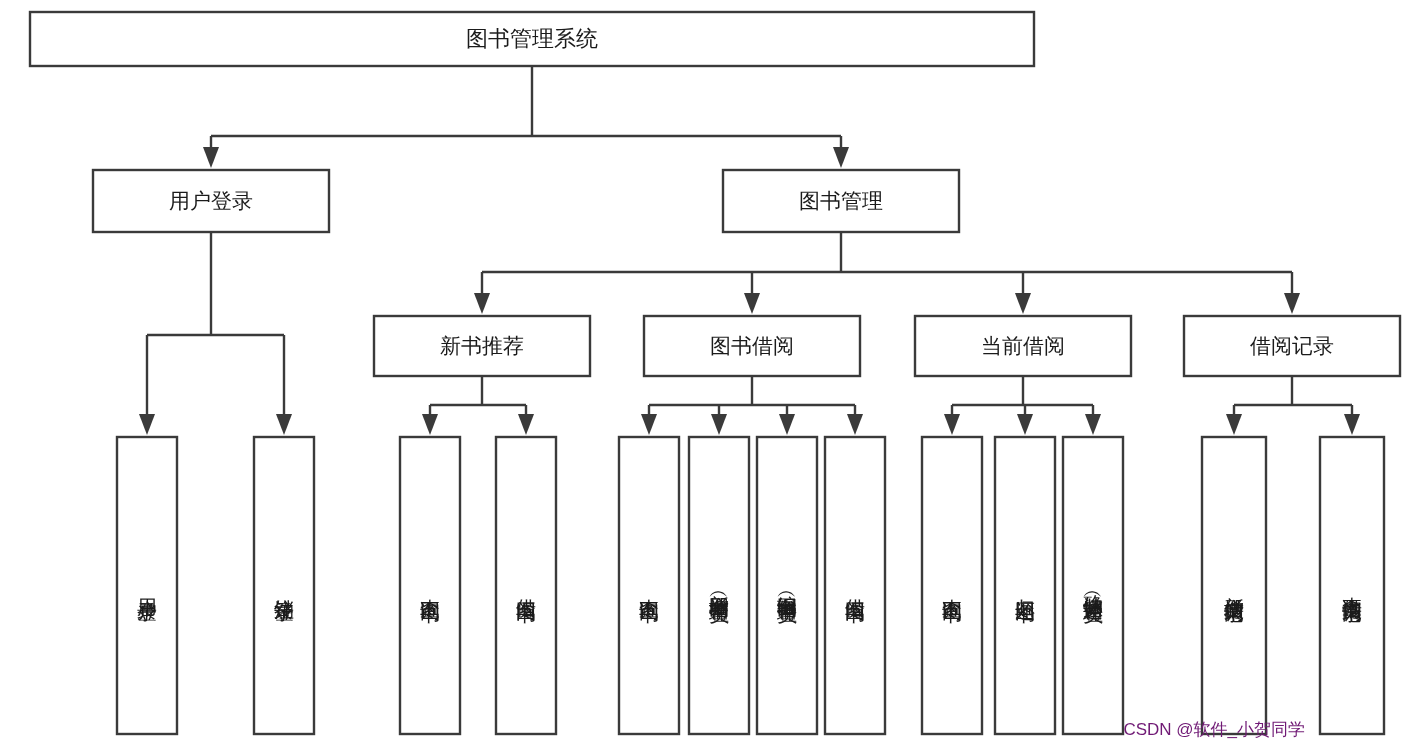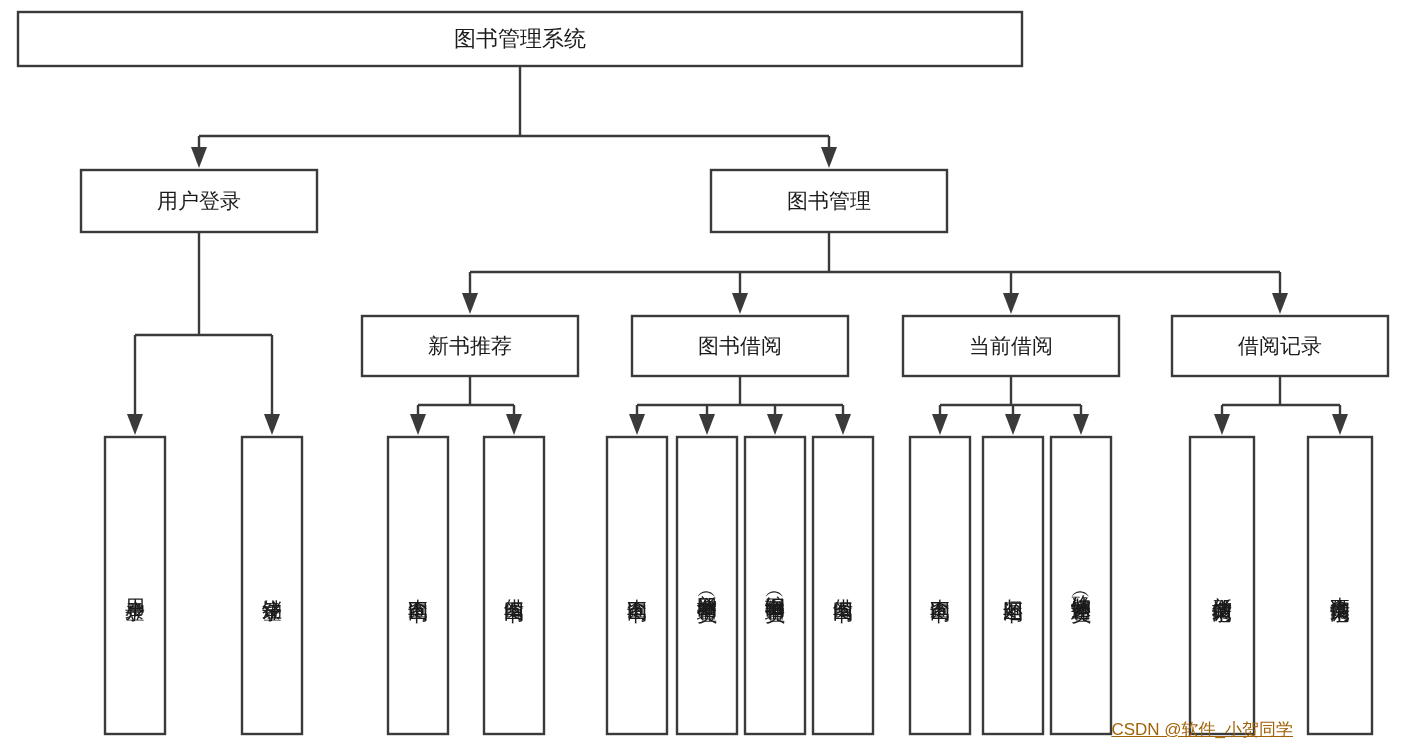--- a/index.html
+++ b/index.html
@@ -12,20 +12,21 @@
     width: 1405px;
     height: 747px;
     font-family: "Liberation Sans", "DejaVu Sans", sans-serif;
     overflow: hidden;
     position: relative;
   }
   #diagram-root {
     position: relative;
     width: 1303px;
     height: 747px;
+    margin-left: 12px;
   }
   svg.tree-canvas {
     position: absolute;
     top: 0;
     left: 0;
     width: 1405px;
     height: 747px;
     display: block;
   }
   .node-box {
@@ -66,24 +67,23 @@
     white-space: nowrap;
     transform: translateX(-50%);
     user-select: none;
   }
   .watermark {
     position: absolute;
     right: 10px;
     bottom: 6px;
     font-family: "Liberation Sans", "DejaVu Sans", sans-serif;
     font-size: 17px;
-    color: #a16207;
+    color: #701a75;
     white-space: nowrap;
     user-select: none;
-    text-decoration: underline;
   }
 </style>
 </head>
 <body>
 
 <div id="diagram-root">
 
   <svg class="tree-canvas" viewBox="0 0 1405 747" xmlns="http://www.w3.org/2000/svg">
 
     <g id="connector-layer">

